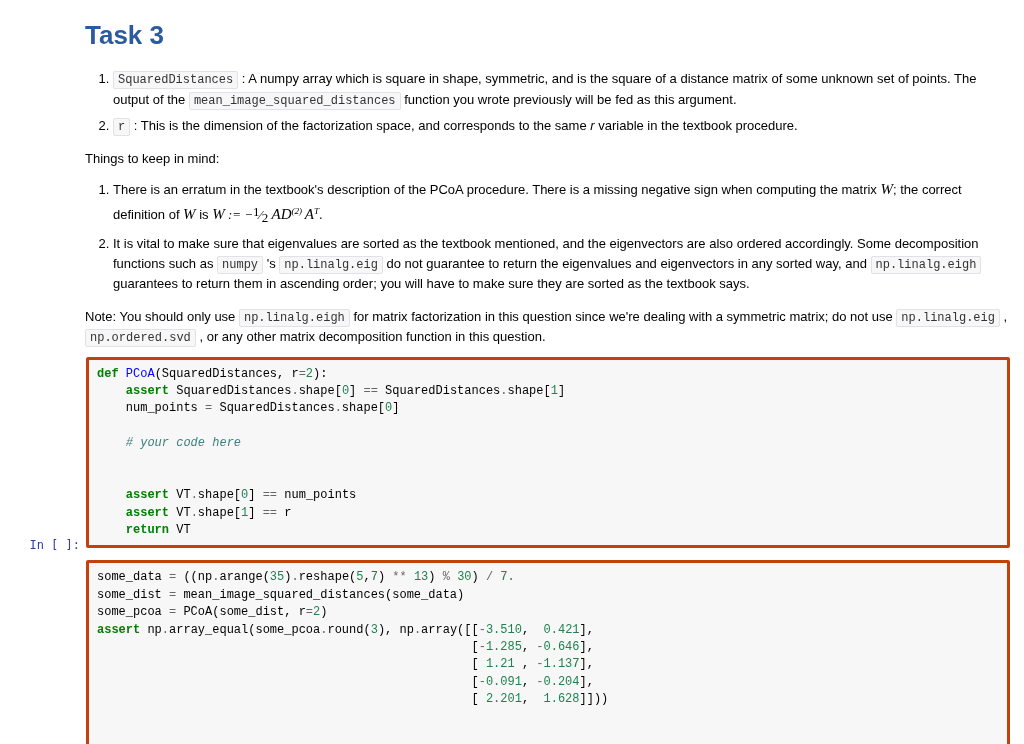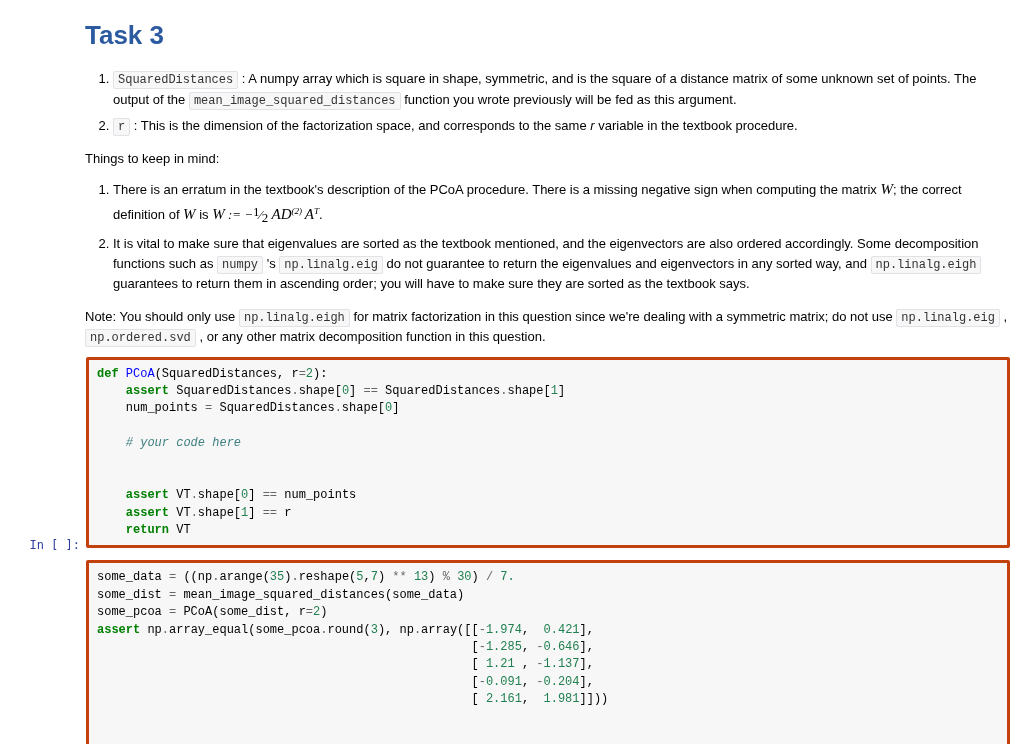--- a/index.html
+++ b/index.html
@@ -131,24 +131,24 @@
 <span>    </span><span class="kw">assert</span><span> VT</span><span class="op">.</span><span>shape[</span><span class="num">0</span><span>] </span><span class="op">==</span><span> num_points</span>
 <span>    </span><span class="kw">assert</span><span> VT</span><span class="op">.</span><span>shape[</span><span class="num">1</span><span>] </span><span class="op">==</span><span> r</span>
 <span>    </span><span class="kw">return</span><span> VT</span></div>
   </div>
 
   <div class="code-cell">
     <div class="prompt">In [ ]:</div>
     <div class="input-area"><span>some_data <span class="op">=</span> ((np<span class="op">.</span>arange(<span class="num">35</span>)<span class="op">.</span>reshape(<span class="num">5</span>,<span class="num">7</span>) <span class="op">**</span> <span class="num">13</span>) <span class="op">%</span> <span class="num">30</span>) <span class="op">/</span> <span class="num">7.</span></span>
 <span>some_dist <span class="op">=</span> mean_image_squared_distances(some_data)</span>
 <span>some_pcoa <span class="op">=</span> PCoA(some_dist, r<span class="op">=</span><span class="num">2</span>)</span>
-<span><span class="kw">assert</span> np<span class="op">.</span>array_equal(some_pcoa<span class="op">.</span>round(<span class="num">3</span>), np<span class="op">.</span>array([[<span class="op">-</span><span class="num">1.974</span>,  <span class="num">0.421</span>],</span>
+<span><span class="kw">assert</span> np<span class="op">.</span>array_equal(some_pcoa<span class="op">.</span>round(<span class="num">3</span>), np<span class="op">.</span>array([[<span class="op">-</span><span class="num">3.510</span>,  <span class="num">0.421</span>],</span>
 <span>                                                    [<span class="op">-</span><span class="num">1.285</span>, <span class="op">-</span><span class="num">0.646</span>],</span>
 <span>                                                    [ <span class="num">1.21</span> , <span class="op">-</span><span class="num">1.137</span>],</span>
 <span>                                                    [<span class="op">-</span><span class="num">0.091</span>, <span class="op">-</span><span class="num">0.204</span>],</span>
-<span>                                                    [ <span class="num">2.161</span>,  <span class="num">1.981</span>]]))</span>
+<span>                                                    [ <span class="num">2.201</span>,  <span class="num">1.628</span>]]))</span>
 <span></span>
 
 
 </div>
   </div>
 
 </div>
 
 </body></html>

